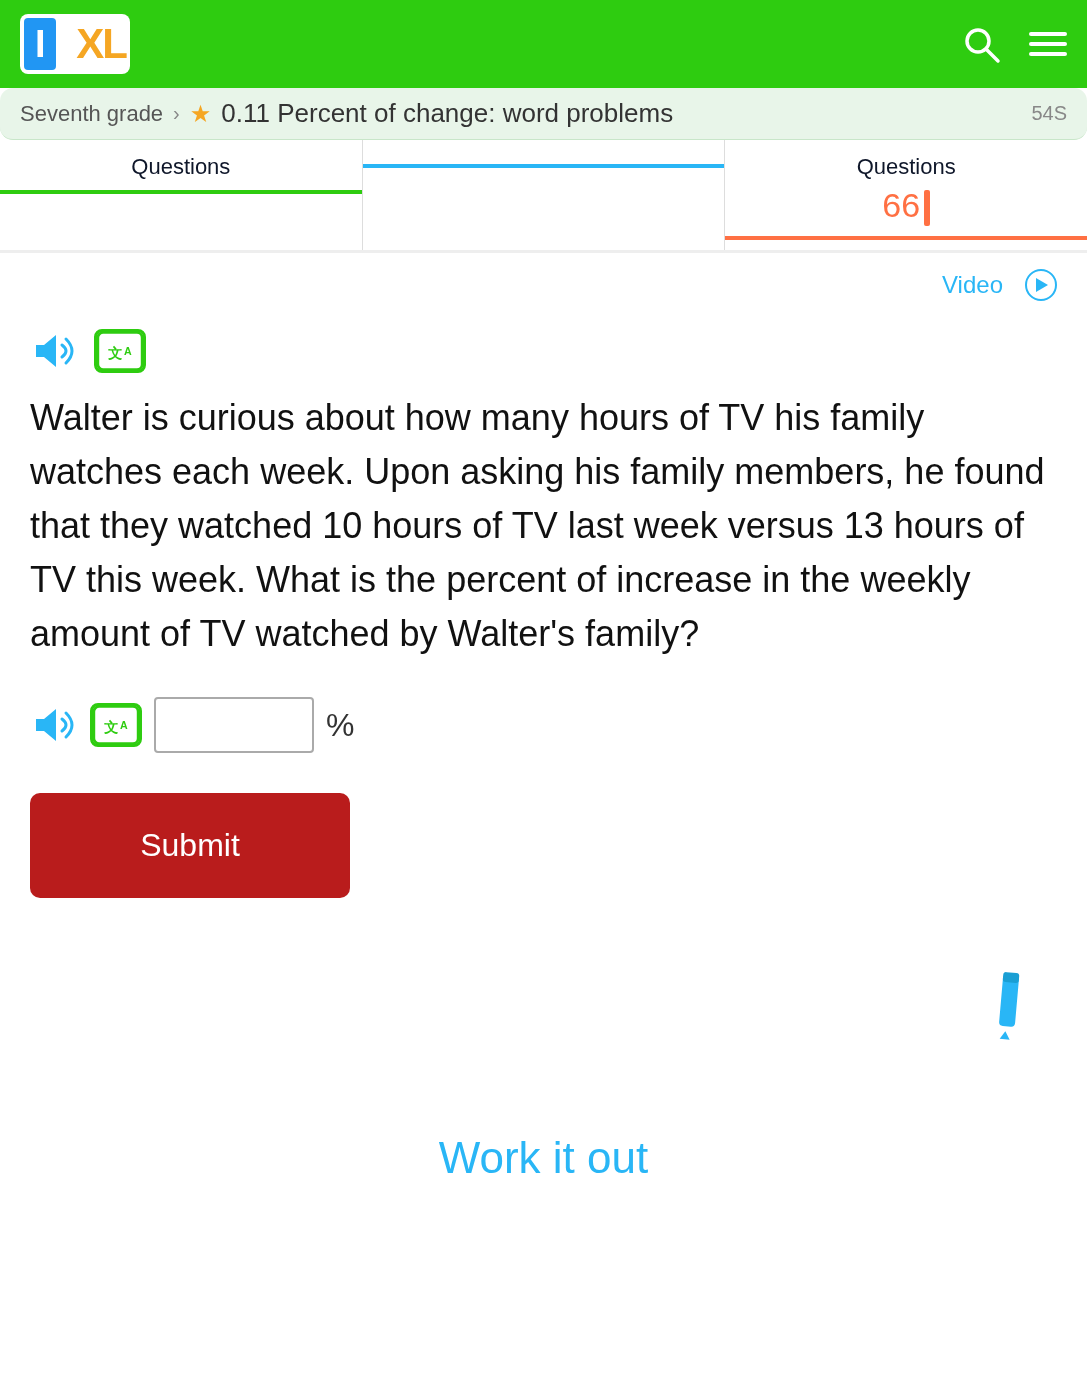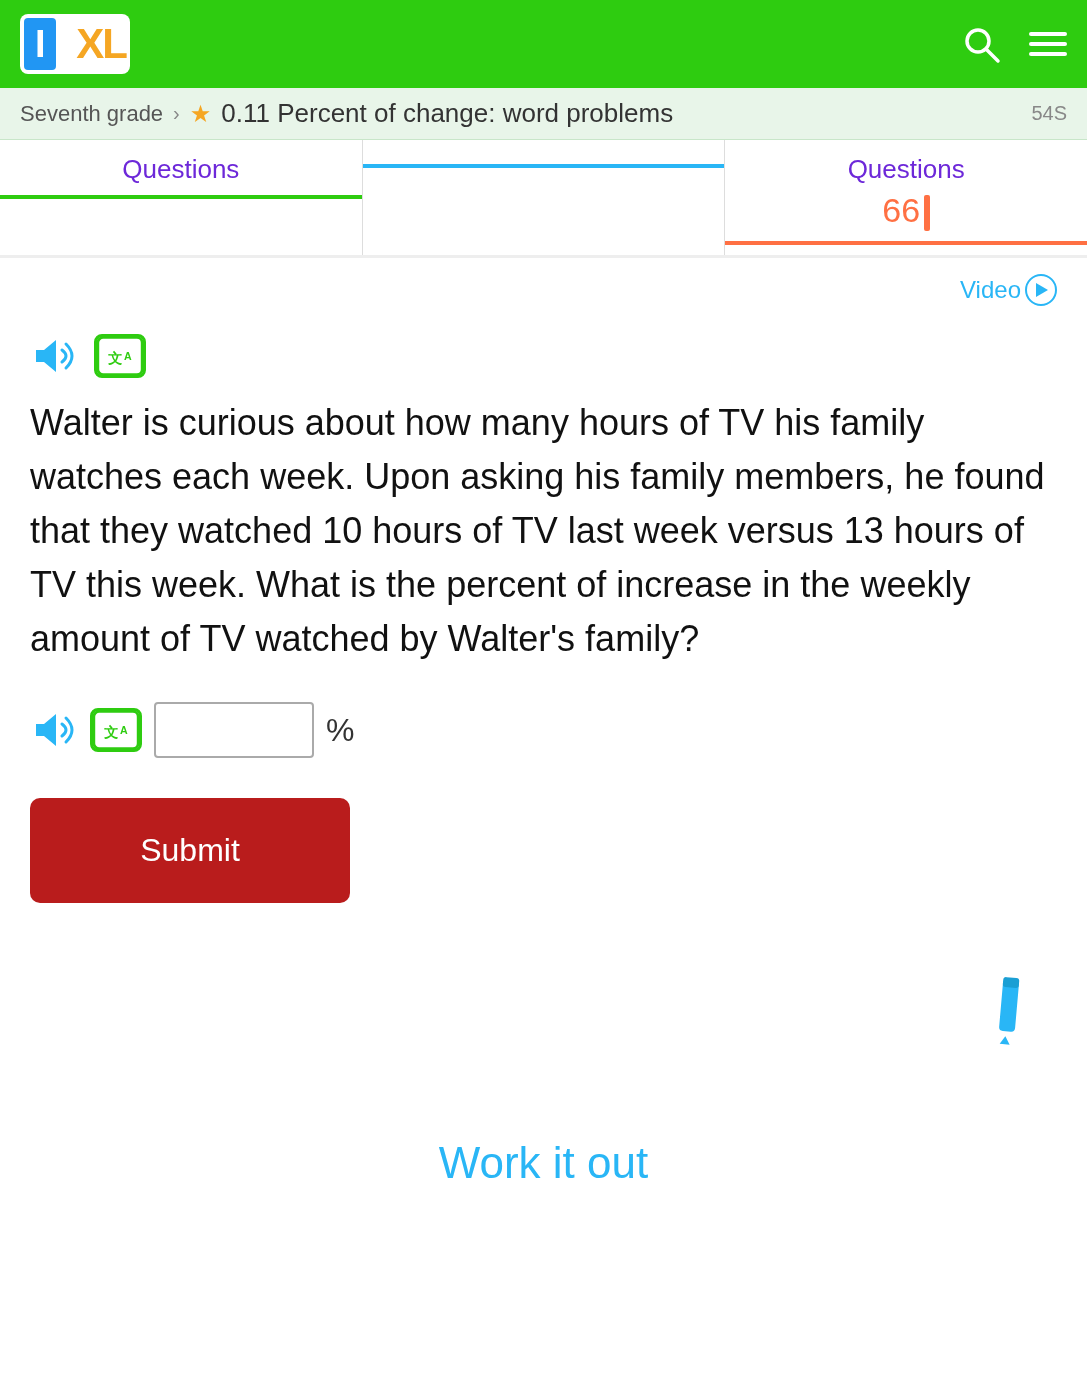--- a/index.html
+++ b/index.html
@@ -77,20 +77,21 @@
 
     
     .breadcrumb {
       background: #e8f5e9;
       border-bottom: 1px solid #c8e6c9;
       padding: 10px 20px;
       display: flex;
       align-items: center;
       gap: 10px;
       font-size: 22px;
+      border-radius: 13px;
     }
     .breadcrumb-grade {
       color: #555;
       font-size: 22px;
     }
     .breadcrumb-chevron {
       color: #888;
       font-size: 20px;
     }
     .breadcrumb-star {
@@ -115,22 +116,22 @@
     .stat-cell {
       flex: 1;
       text-align: center;
       padding: 14px 10px 10px;
       border-right: 1px solid #ddd;
     }
     .stat-cell:last-child {
       border-right: none;
     }
     .stat-label {
-      font-size: 26px;
-      color: #6d28d9;
+      font-size: 22px;
+      color: #0f172a;
       margin-bottom: 6px;
     }
     .stat-value {
       font-size: 34px;
       font-weight: 500;
     }
     .stat-value.green { color: #2ecc10; }
     .stat-value.blue { color: #29b6f6; }
     .stat-value.orange { color: #ff7043; }
     .stat-underline-green {
@@ -168,21 +169,21 @@
     .video-bar {
       display: flex;
       justify-content: flex-end;
       padding: 16px 30px 8px;
     }
     .video-link {
       color: #29b6f6;
       font-size: 24px;
       display: flex;
       align-items: center;
-      gap: 4px;
+      gap: 22px;
       cursor: pointer;
       text-decoration: none;
     }
     .video-circle {
       width: 32px;
       height: 32px;
       border: 2.5px solid #29b6f6;
       border-radius: 50%;
       display: flex;
       align-items: center;

